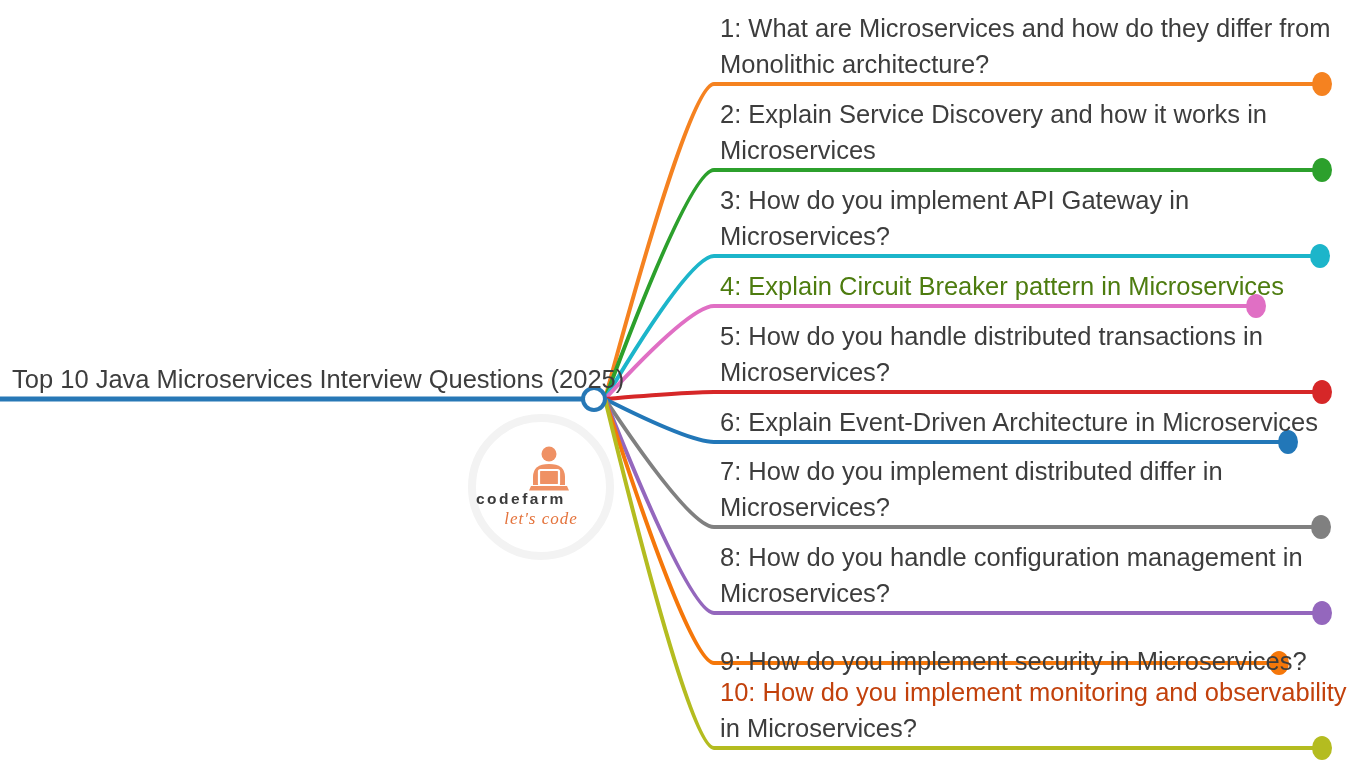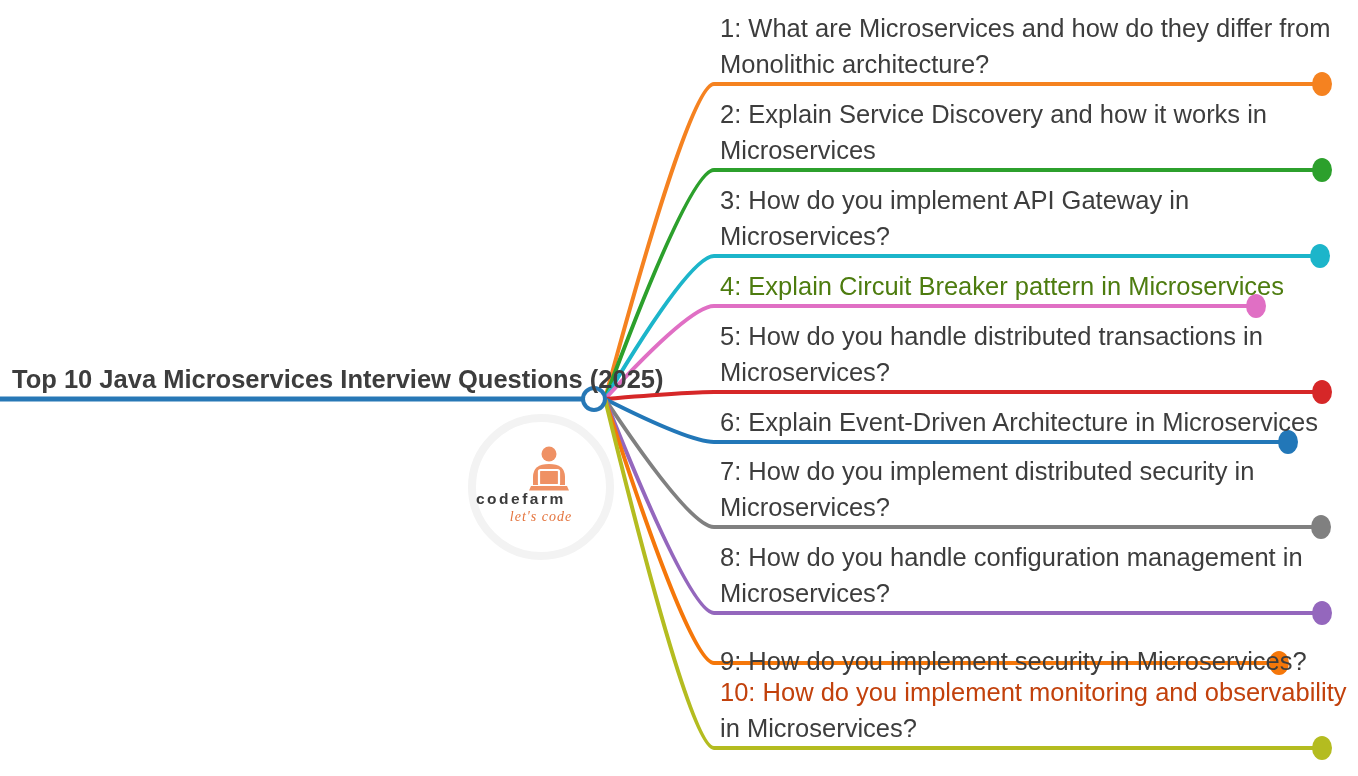--- a/index.html
+++ b/index.html
@@ -2,40 +2,40 @@
 <html><head>
 <meta charset="utf-8">
 <style>
   html,body{margin:0;padding:0;background:#ffffff;}
   body{width:1358px;height:776px;font-family:"Liberation Sans","DejaVu Sans",sans-serif;}
   .stage{position:relative;width:1358px;height:776px;overflow:hidden;background:#fff;}
   .layer{position:absolute;left:0;top:0;width:1358px;height:776px;}
   svg.layer{pointer-events:none;}
   .root-label{
     position:absolute;left:12px;top:361px;height:36px;line-height:36px;
-    font-size:25.5px;white-space:nowrap;color:#3d3d3d;font-weight:bold;
+    font-size:25.5px;white-space:nowrap;color:#3d3d3d;
   }
   .branch-line{
     position:absolute;left:720px;height:36px;line-height:36px;
     font-size:25.5px;white-space:nowrap;color:#3d3d3d;
   }
   .watermark{
     position:absolute;left:468px;top:414px;width:146px;height:146px;
     box-sizing:border-box;border:8px solid #f3f3f3;border-radius:50%;
     background:transparent;
   }
   .logo-icon{position:absolute;left:53px;top:23px;}
   .logo-name{
     position:absolute;left:0;top:68px;width:130px;text-align:left;
     font-weight:bold;font-size:15.5px;letter-spacing:2.5px;color:#3b3b3b;
   }
   .logo-tagline{
     position:absolute;left:0;top:87px;width:130px;text-align:center;
     font-family:"Liberation Serif","DejaVu Serif",serif;font-style:italic;
-    font-size:14px;letter-spacing:1px;color:#e4733c;
+    font-size:17px;letter-spacing:1px;color:#e4733c;
   }
 </style>
 </head>
 <body>
 
 <div class="stage">
 
   <div class="watermark">
     <svg class="logo-icon" width="40" height="46" viewBox="0 0 40 46">
       <circle cx="20" cy="9" r="7.5" fill="#ef9164"></circle>
@@ -78,21 +78,21 @@
       <div class="branch-line" style="top: 10px; color: rgb(61, 61, 61);">1: What are Microservices and how do they differ from</div>
       <div class="branch-line" style="top: 46px; color: rgb(61, 61, 61);">Monolithic architecture?</div>
       <div class="branch-line" style="top: 96px; color: rgb(61, 61, 61); text-align: center;">2: Explain Service Discovery and how it works in</div>
       <div class="branch-line" style="top: 132px; color: rgb(61, 61, 61);">Microservices</div>
       <div class="branch-line" style="top: 182px; color: rgb(61, 61, 61);">3: How do you implement API Gateway in</div>
       <div class="branch-line" style="top: 218px; color: rgb(61, 61, 61);">Microservices?</div>
       <div class="branch-line" style="top: 268px; color: #4d7c0f;">4: Explain Circuit Breaker pattern in Microservices</div>
       <div class="branch-line" style="top: 318px; color: rgb(61, 61, 61); text-align: right;">5: How do you handle distributed transactions in</div>
       <div class="branch-line" style="top: 354px; color: rgb(61, 61, 61);">Microservices?</div>
       <div class="branch-line" style="top: 404px; color: rgb(61, 61, 61);">6: Explain Event-Driven Architecture in Microservices</div>
-      <div class="branch-line" style="top: 453px; color: rgb(61, 61, 61);">7: How do you implement distributed security in</div>
+      <div class="branch-line" style="top: 453px; color: rgb(61, 61, 61);">7: How do you implement distributed differ in</div>
       <div class="branch-line" style="top: 489px; color: rgb(61, 61, 61);">Microservices?</div>
       <div class="branch-line" style="top: 539px; color: rgb(61, 61, 61);">8: How do you handle configuration management in</div>
       <div class="branch-line" style="top: 575px; color: rgb(61, 61, 61);">Microservices?</div>
       <div class="branch-line" style="top: 643px; color: rgb(61, 61, 61);">9: How do you implement security in Microservices?</div>
       <div class="branch-line" style="top: 674px; color: #c2410c;">10: How do you implement monitoring and observability</div>
       <div class="branch-line" style="top: 710px; color: rgb(61, 61, 61);">in Microservices?</div>
     </div>
 
 </div>
 

